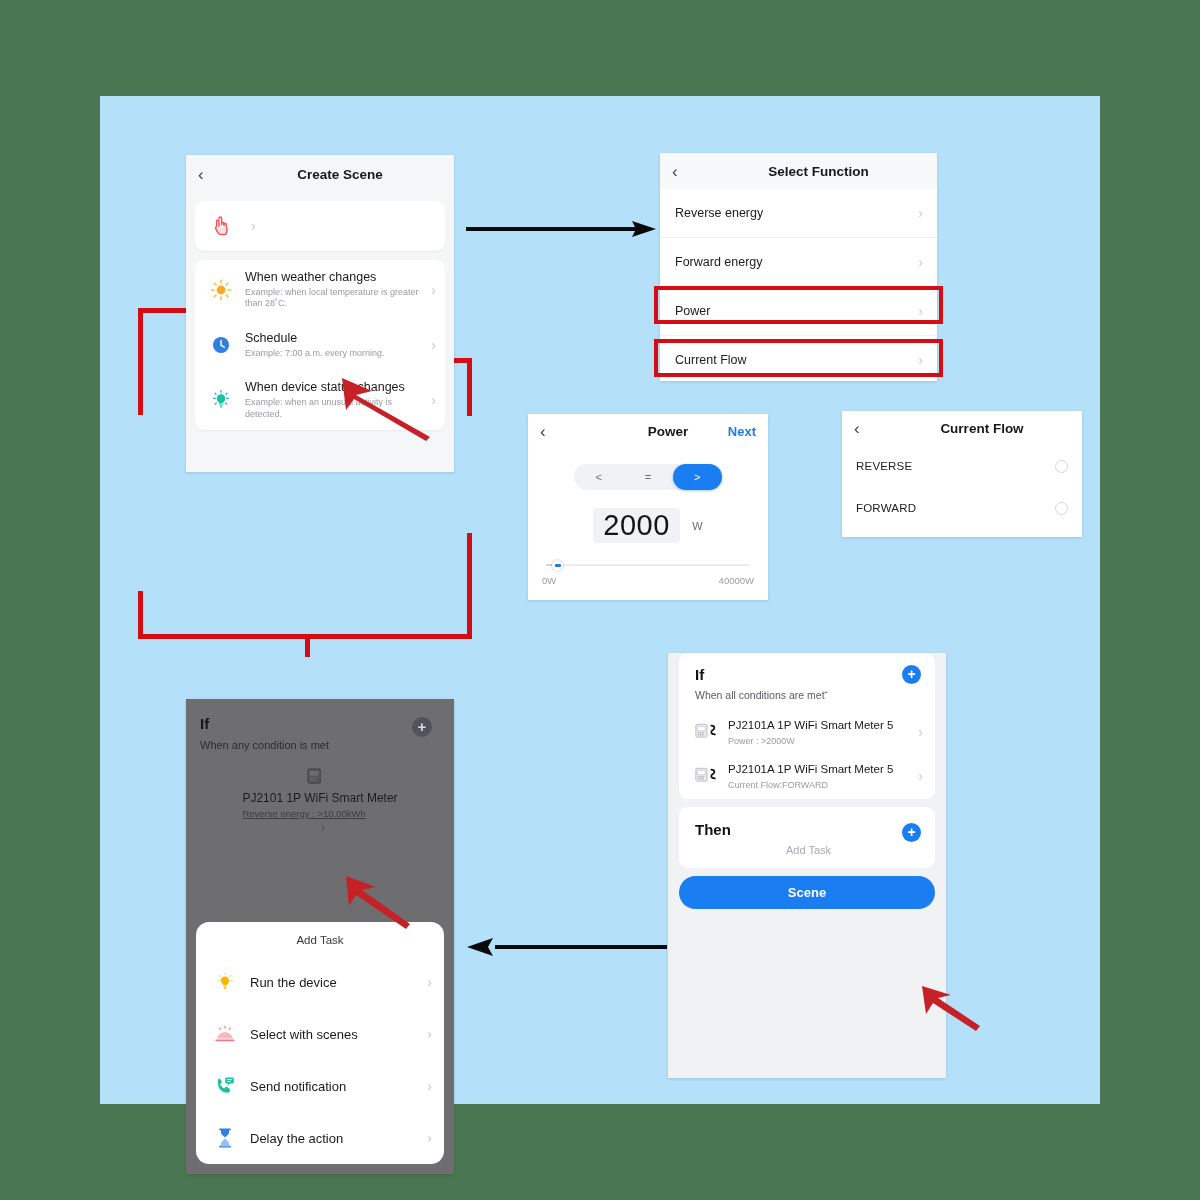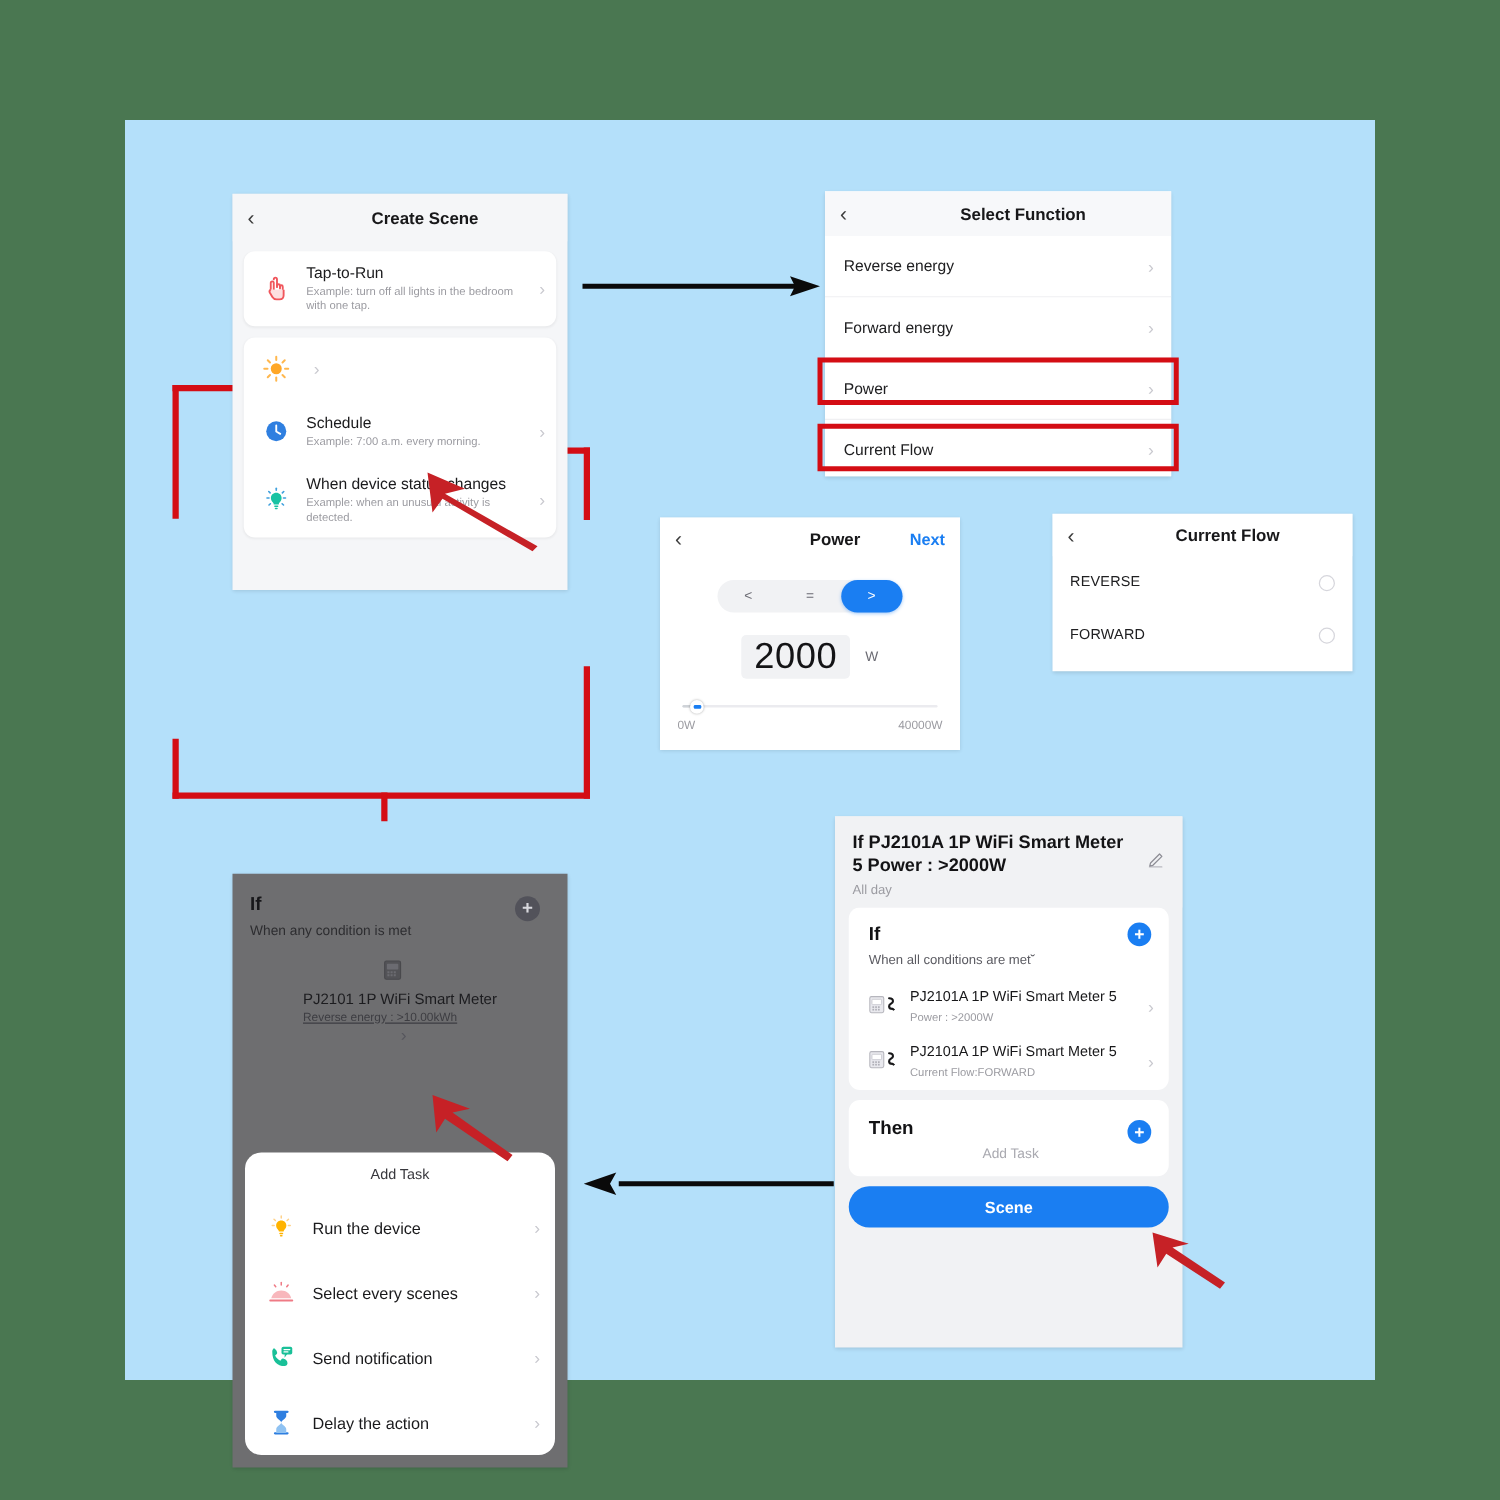--- a/index.html
+++ b/index.html
@@ -202,44 +202,44 @@
       <div class="cs-row">
         <span class="cs-ico">
           <svg width="24" height="24" viewBox="0 0 24 24">
             <path d="M10 4.5c0-.8.6-1.4 1.3-1.4s1.3.6 1.3 1.4v6.2" fill="none" stroke="#f0565c" stroke-width="1.5" stroke-linecap="round"></path>
             <path d="M12.6 9.6c0-.7.6-1.2 1.2-1.2s1.2.5 1.2 1.2v2.2" fill="none" stroke="#f0565c" stroke-width="1.5" stroke-linecap="round"></path>
             <path d="M15 10.4c0-.7.5-1.2 1.1-1.2s1.1.5 1.1 1.2v2.4" fill="none" stroke="#f0565c" stroke-width="1.5" stroke-linecap="round"></path>
             <path d="M7.6 12.8V7.4c0-.7.6-1.3 1.2-1.3s1.2.6 1.2 1.3v6.7" fill="none" stroke="#f0565c" stroke-width="1.5" stroke-linecap="round"></path>
             <path d="M7.6 12.6c-1 .6-1.3 1.5-.7 2.6l2 3.4c.8 1.3 1.9 1.9 3.4 1.9h2.3c2 0 3.3-1.3 3.3-3.3v-4.4" fill="#fde0e1" stroke="#f0565c" stroke-width="1.5" stroke-linejoin="round"></path>
           </svg>
         </span>
-        <span class="cs-txt">
-          <span class="cs-title" style="display:block;">Tap-to-Run</span>
-          <span class="cs-sub" style="display:block;">Example: turn off all lights in the bedroom with one tap.</span>
-        </span>
         <span class="chev">›</span>
       </div>
     </div>
 
     <div class="cs-card">
       <div class="cs-row">
         <span class="cs-ico">
           <svg width="24" height="24" viewBox="0 0 24 24">
             <circle cx="12" cy="12" r="4.4" fill="#ffa726"></circle>
             <g stroke="#ffb74d" stroke-width="1.6" stroke-linecap="round">
               <line x1="12" y1="2.4" x2="12" y2="5"></line>
                 <line x1="12" y1="19" x2="12" y2="21.6"></line>
               <line x1="2.4" y1="12" x2="5" y2="12"></line>
                 <line x1="19" y1="12" x2="21.6" y2="12"></line>
               <line x1="5.2" y1="5.2" x2="7" y2="7"></line>
                 <line x1="17" y1="17" x2="18.8" y2="18.8"></line>
               <line x1="18.8" y1="5.2" x2="17" y2="7"></line>
                 <line x1="7" y1="17" x2="5.2" y2="18.8"></line>
             </g>
           </svg>
+        </span>
+        <span class="cs-txt">
+          <span class="cs-title" style="display:block;">When weather changes</span>
+          <span class="cs-sub" style="display:block;">Example: when local temperature is greater than 28˚C.</span>
         </span>
         <span class="chev">›</span>
       </div>
       <div class="cs-row">
         <span class="cs-ico">
           <svg width="24" height="24" viewBox="0 0 24 24">
             <circle cx="12" cy="12" r="8" fill="#2f7fe0"></circle>
             <path d="M12 7.4v4.8l3.2 1.9" fill="none" stroke="#fff" stroke-width="1.5" stroke-linecap="round" stroke-linejoin="round"></path>
           </svg>
         </span>
@@ -339,30 +339,20 @@
       <span>REVERSE</span>
       <span class="radio"></span>
     </div>
     <div class="cf-row">
       <span>FORWARD</span>
       <span class="radio"></span>
     </div>
   </div>
 
   <div class="phone" id="scene">
-    <div class="sc-head">
-      <div class="sc-title">If PJ2101A 1P WiFi Smart Meter  5 Power : &gt;2000W</div>
-      <div class="sc-sub">All day</div>
-      <span class="pencil">
-        <svg width="15" height="15" viewBox="0 0 24 24">
-          <path d="M4 20h16" stroke="#b9b9c0" stroke-width="1.5" stroke-linecap="round"></path>
-          <path d="M17 3.5l3 3L8.5 18 4.5 19l1-4z" fill="none" stroke="#8d8d95" stroke-width="1.6" stroke-linejoin="round"></path>
-        </svg>
-      </span>
-    </div>
 
     <div class="sc-card">
       <div class="sc-sec">
         <div class="sc-if">If</div>
         <div class="sc-cond">When all conditions are met˘</div>
         <span class="plus">+</span>
       </div>
       <div class="dev-row">
         <span class="dev-ico">
           <svg width="24" height="20" viewBox="0 0 28 22">
@@ -479,21 +469,21 @@
           <svg width="24" height="24" viewBox="0 0 24 24">
             <path d="M4 16.5h16c-.8-3.6-4-6.2-8-6.2s-7.2 2.6-8 6.2z" fill="#f8b7bc"></path>
             <path d="M3.2 18.4h17.6" stroke="#ef7a85" stroke-width="1.6" stroke-linecap="round"></path>
             <g stroke="#ef7a85" stroke-width="1.2" stroke-linecap="round">
               <line x1="12" y1="4" x2="12" y2="6"></line>
               <line x1="6.5" y1="6" x2="7.6" y2="7.4"></line>
               <line x1="17.5" y1="6" x2="16.4" y2="7.4"></line>
             </g>
           </svg>
         </span>
-        <span class="at-lbl">Select every scenes</span>
+        <span class="at-lbl">Select with scenes</span>
         <span class="chev">›</span>
       </div>
 
       <div class="at-row">
         <span class="at-ico">
           <svg width="24" height="24" viewBox="0 0 24 24">
             <path d="M5 4.6c2.2 0 3.1 1.5 3.6 3 .3.9.1 1.5-.6 2l-.9.7c.9 1.9 2.3 3.3 4.2 4.2l.7-.9c.5-.7 1.1-.9 2-.6 1.5.5 3 1.4 3 3.6 0 1.3-1 2.2-2.3 2.2C8.6 18.8 4.8 15 4.8 7.1c0-1.4.9-2.5 2.2-2.5z" fill="#19c098"></path>
             <rect x="12.2" y="3.4" width="8.6" height="6.2" rx="1.4" fill="#19c098"></rect>
             <path d="M14.6 12.2l.2-3h2z" fill="#19c098"></path>
             <g stroke="#fff" stroke-width="1" stroke-linecap="round">

